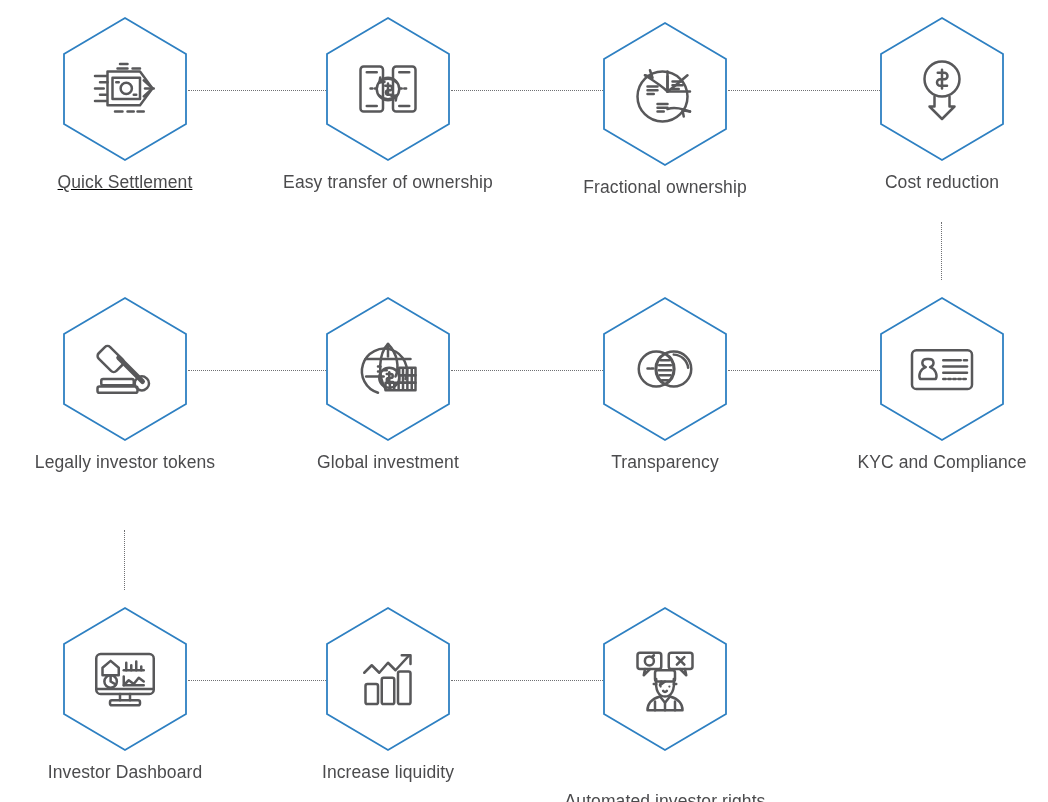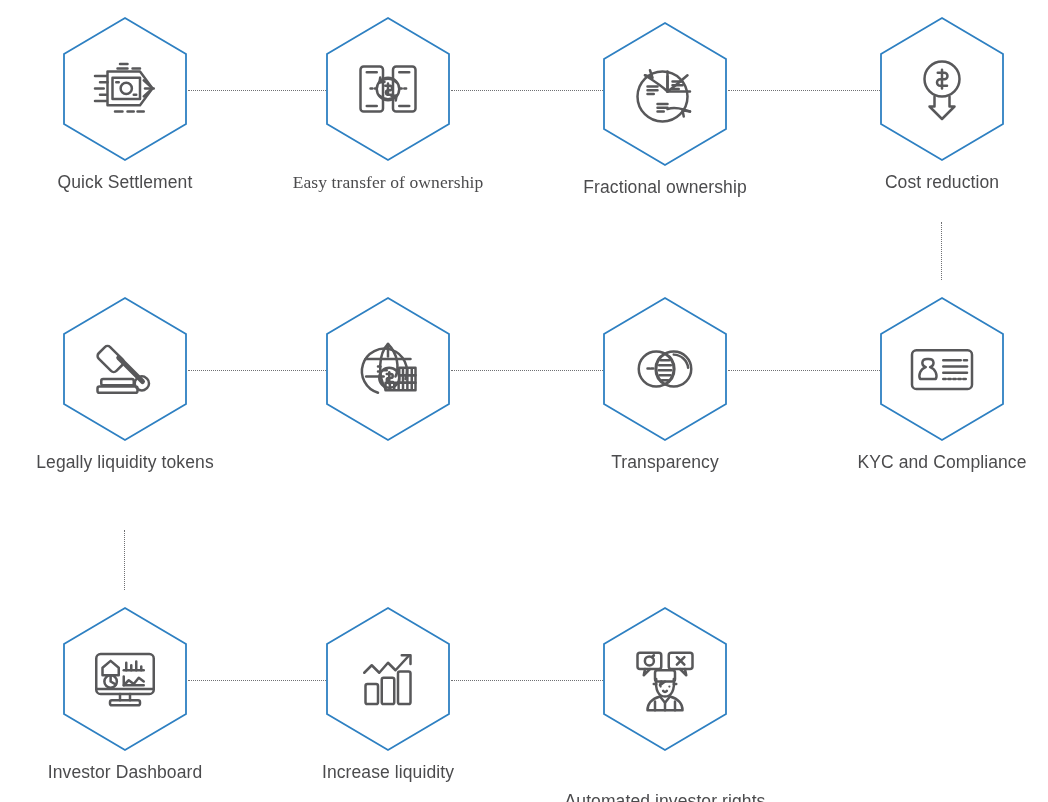--- a/index.html
+++ b/index.html
@@ -81,42 +81,42 @@
     <div class="conn-h" style="left: 188px; top: 90px; width: 138px; border-top-color: rgb(111, 112, 115);"></div>
     <div class="conn-h" style="left: 451px; top: 90px; width: 152px; border-top-color: rgb(111, 112, 115);"></div>
     <div class="conn-h" style="left: 728px; top: 90px; width: 152px; border-top-color: rgb(111, 112, 115);"></div>
     <div class="conn-v" style="left: 941px; top: 222px; height: 58px; border-left-color: rgb(111, 112, 115);"></div>
     <div class="conn-h" style="left: 188px; top: 370px; width: 138px; border-top-color: rgb(111, 112, 115);"></div>
     <div class="conn-h" style="left: 451px; top: 370px; width: 152px; border-top-color: rgb(111, 112, 115);"></div>
     <div class="conn-h" style="left: 728px; top: 370px; width: 152px; border-top-color: rgb(111, 112, 115);"></div>
     <div class="conn-v" style="left: 124px; top: 530px; height: 60px; border-left-color: rgb(111, 112, 115);"></div>
     <div class="conn-h" style="left: 188px; top: 680px; width: 138px; border-top-color: rgb(111, 112, 115);"></div>
     <div class="conn-h" style="left: 451px; top: 680px; width: 152px; border-top-color: rgb(111, 112, 115);"></div>
-    <div class="node" style="left: 0px; top: 16px;">
+    <div class="node" style="left: 0px; top: 16px; text-decoration: underline;">
       <div class="hex-wrap">
         <svg class="hex-outline" viewBox="0 0 126 146">
           <polygon points="63,2 124,38 124,108 63,144 2,108 2,38" fill="none" stroke="#2e80c2" stroke-width="1.8"></polygon>
         </svg>
         <div class="hex-icon">
           <svg viewBox="0 0 64 64" fill="none" stroke="#58585a" stroke-width="2" stroke-linecap="round" stroke-linejoin="round">
     <path d="M18 18 L44 18 L54 31.5 L44 45 L18 45 Z"></path>
     <rect x="22" y="23" width="22" height="17"></rect>
     <circle cx="33" cy="31.5" r="4.5"></circle>
     <path d="M25 26.5 h2 M39 36.5 h2"></path>
     <path d="M47 25 L54 31.5 L47 38"></path>
     <path d="M28 12 h6 M38 15.5 h6 M26 15.5 h8"></path>
     <path d="M8 21.5 h9 M12 26.5 h6 M8 31.5 h7 M12 36.5 h5 M8 41.5 h9"></path>
     <path d="M24 50 h6 M34 50 h5 M42 50 h5"></path>
     <path d="M48 31.5 h7"></path>
   </svg>
         </div>
       </div>
       <div class="node-label" style="color: rgb(75, 75, 77);">Quick Settlement</div>
     </div>
-    <div class="node" style="left: 263px; top: 16px; font-family: Liberation Serif, serif;">
+    <div class="node" style="left: 263px; top: 16px;">
       <div class="hex-wrap">
         <svg class="hex-outline" viewBox="0 0 126 146">
           <polygon points="63,2 124,38 124,108 63,144 2,108 2,38" fill="none" stroke="#2e80c2" stroke-width="1.8"></polygon>
         </svg>
         <div class="hex-icon">
           <svg viewBox="0 0 64 64" fill="none" stroke="#58585a" stroke-width="2" stroke-linecap="round" stroke-linejoin="round">
     <rect x="10" y="14" width="18" height="36" rx="2.5"></rect>
     <rect x="36" y="14" width="18" height="36" rx="2.5"></rect>
     <path d="M15 45.5 h8 M41 45.5 h8"></path>
     <path d="M15 18.5 h8 M41 18.5 h8"></path>
@@ -179,21 +179,21 @@
         <div class="hex-icon">
           <svg viewBox="0 0 64 64" fill="none" stroke="#58585a" stroke-width="2" stroke-linecap="round" stroke-linejoin="round">
     <rect x="14" y="14" width="13" height="20" rx="3" transform="rotate(-45 20.5 24)"></rect>
     <path d="M27 23 L46 42" stroke-width="4"></path>
     <rect x="40" y="38" width="11" height="11" rx="5" transform="rotate(-45 45.5 43.5)"></rect>
     <rect x="13" y="40" width="26" height="5" rx="1.5"></rect>
     <rect x="10" y="46" width="32" height="5" rx="1.5"></rect>
   </svg>
         </div>
       </div>
-      <div class="node-label" style="color: rgb(75, 75, 77);">Legally liquidity tokens</div>
+      <div class="node-label" style="color: rgb(75, 75, 77);">Legally investor tokens</div>
     </div>
     <div class="node" style="left: 263px; top: 296px;">
       <div class="hex-wrap">
         <svg class="hex-outline" viewBox="0 0 126 146">
           <polygon points="63,2 124,38 124,108 63,144 2,108 2,38" fill="none" stroke="#2e80c2" stroke-width="1.8"></polygon>
         </svg>
         <div class="hex-icon">
           <svg viewBox="0 0 64 64" fill="none" stroke="#58585a" stroke-width="2" stroke-linecap="round" stroke-linejoin="round">
     <path d="M46 40 A18 18 0 1 0 24 51"></path>
     <path d="M32 12 C24 20 24 38 30 48"></path>
@@ -207,20 +207,21 @@
     <path d="M31 36 h3.2 a1.6 1.6 0 0 1 0 3.2 h-1.6 a1.6 1.6 0 0 0 0 3.2 h3.4"></path>
     <rect x="41" y="31" width="13" height="6"></rect>
     <rect x="41" y="37" width="13" height="6"></rect>
     <rect x="30" y="43" width="24" height="6"></rect>
     <path d="M44 31.5 v5 M47.5 31.5 v5 M51 31.5 v5"></path>
     <path d="M44 37.5 v5 M47.5 37.5 v5 M51 37.5 v5"></path>
     <path d="M33.5 43.5 v5 M37 43.5 v5 M40.5 43.5 v5 M44 43.5 v5 M47.5 43.5 v5 M51 43.5 v5"></path>
   </svg>
         </div>
       </div>
+      <div class="node-label" style="color: rgb(75, 75, 77);">Global investment</div>
     </div>
     <div class="node" style="left: 540px; top: 296px;">
       <div class="hex-wrap">
         <svg class="hex-outline" viewBox="0 0 126 146">
           <polygon points="63,2 124,38 124,108 63,144 2,108 2,38" fill="none" stroke="#2e80c2" stroke-width="1.8"></polygon>
         </svg>
         <div class="hex-icon">
           <svg viewBox="0 0 64 64" fill="none" stroke="#58585a" stroke-width="2" stroke-linecap="round" stroke-linejoin="round">
     <circle cx="25" cy="32" r="14"></circle>
     <circle cx="39" cy="32" r="14"></circle>

